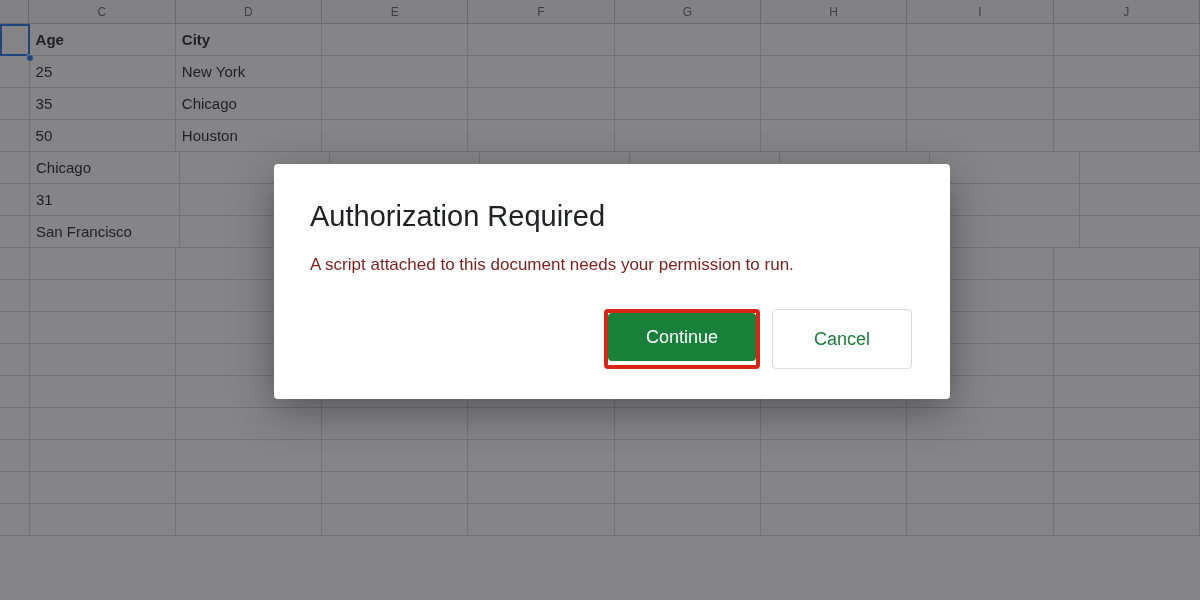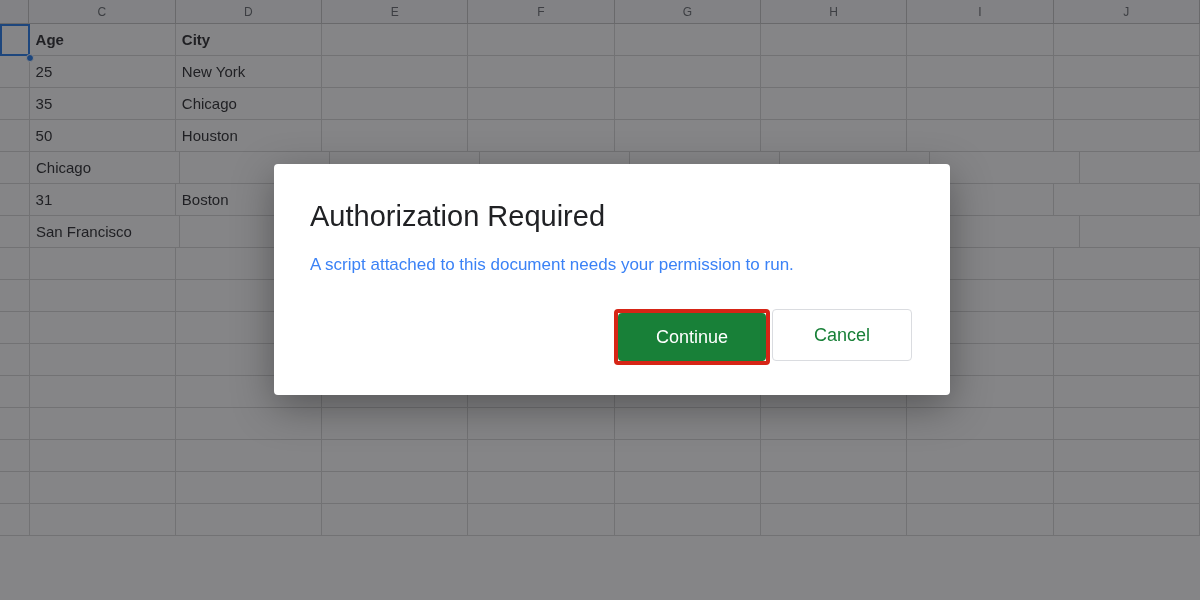--- a/index.html
+++ b/index.html
@@ -89,30 +89,30 @@
   }
   .dialog h1 {
     margin: 0 0 22px 0;
     font-size: 29px;
     font-weight: 400;
     color: #202124;
   }
   .dialog p {
     margin: 0 0 34px 0;
     font-size: 17px;
-    color: #3b82f6;
+    color: #7f1d1d;
   }
   .dialog-buttons {
     display: flex;
     justify-content: flex-end;
-    gap: 2px;
+    gap: 12px;
     padding-right: 2px;
   }
   .btn {
-    height: 52px;
+    height: 60px;
     padding: 0 30px;
     font-size: 18px;
     font-weight: 500;
     border-radius: 4px;
     cursor: pointer;
     display: inline-flex; align-items: center; justify-content: center;
     font-family: inherit;
   }
   .btn-continue-wrap {
     border: 4px solid #d62516;
@@ -199,21 +199,20 @@
         <div class="cell cE"></div>
         <div class="cell cF"></div>
         <div class="cell cG"></div>
         <div class="cell cH"></div>
         <div class="cell cI"></div>
         <div class="cell cJ"></div>
       </div>
       <div class="row">
         <div class="cell cB"></div>
         <div class="cell cC">31</div>
-        <div class="cell cD">Boston</div>
         <div class="cell cE"></div>
         <div class="cell cF"></div>
         <div class="cell cG"></div>
         <div class="cell cH"></div>
         <div class="cell cI"></div>
         <div class="cell cJ"></div>
       </div>
       <div class="row">
         <div class="cell cB"></div>
         <div class="cell cD">San Francisco</div>

